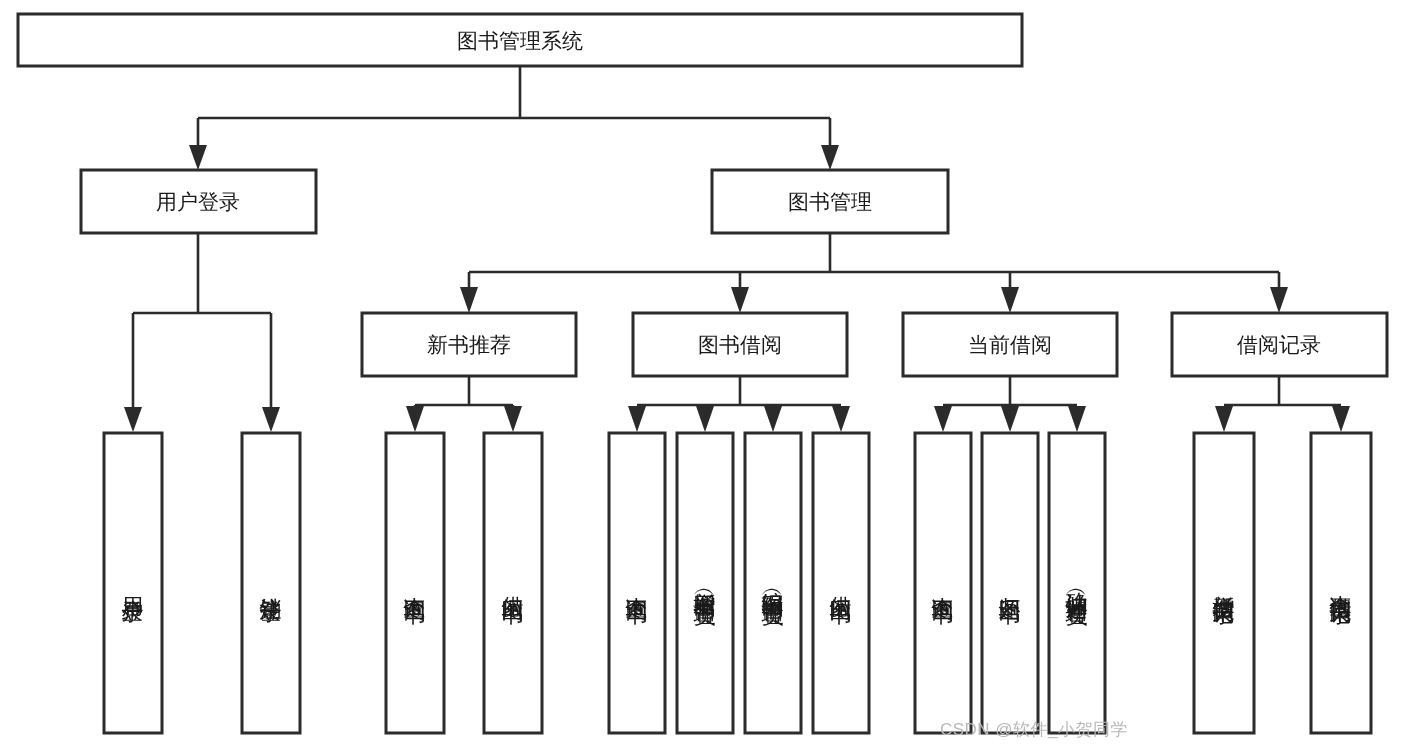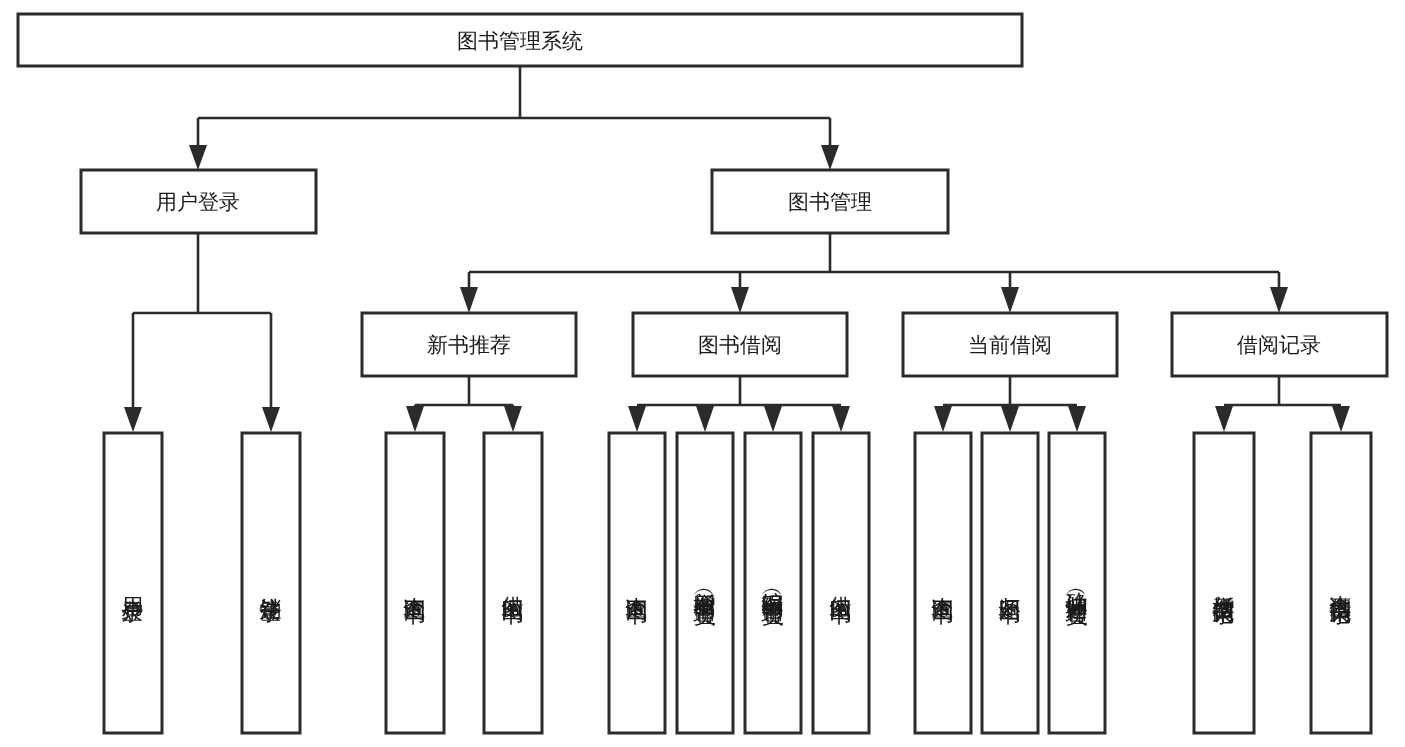--- a/index.html
+++ b/index.html
@@ -194,13 +194,14 @@
   <div class="node-label-v" style="left:745px; top:433px; width:56px; height:300px;">编辑图书（管理员）</div>
   <div class="node-label-v" style="left:813px; top:433px; width:56px; height:300px;">借阅图书</div>
 
   <div class="node-label-v" style="left:915px; top:433px; width:56px; height:300px;">查询图书</div>
   <div class="node-label-v" style="left:982px; top:433px; width:56px; height:300px;">归还图书</div>
   <div class="node-label-v" style="left:1049px; top:433px; width:56px; height:300px;">确认归还（管理员）</div>
 
   <div class="node-label-v" style="left:1194px; top:433px; width:60px; height:300px;">新增借阅记录</div>
   <div class="node-label-v" style="left:1311px; top:433px; width:60px; height:300px;">查询借阅记录</div>
 
+  <div class="watermark">CSDN @软件_小贺同学</div>
 </div>
 
 </body></html>

